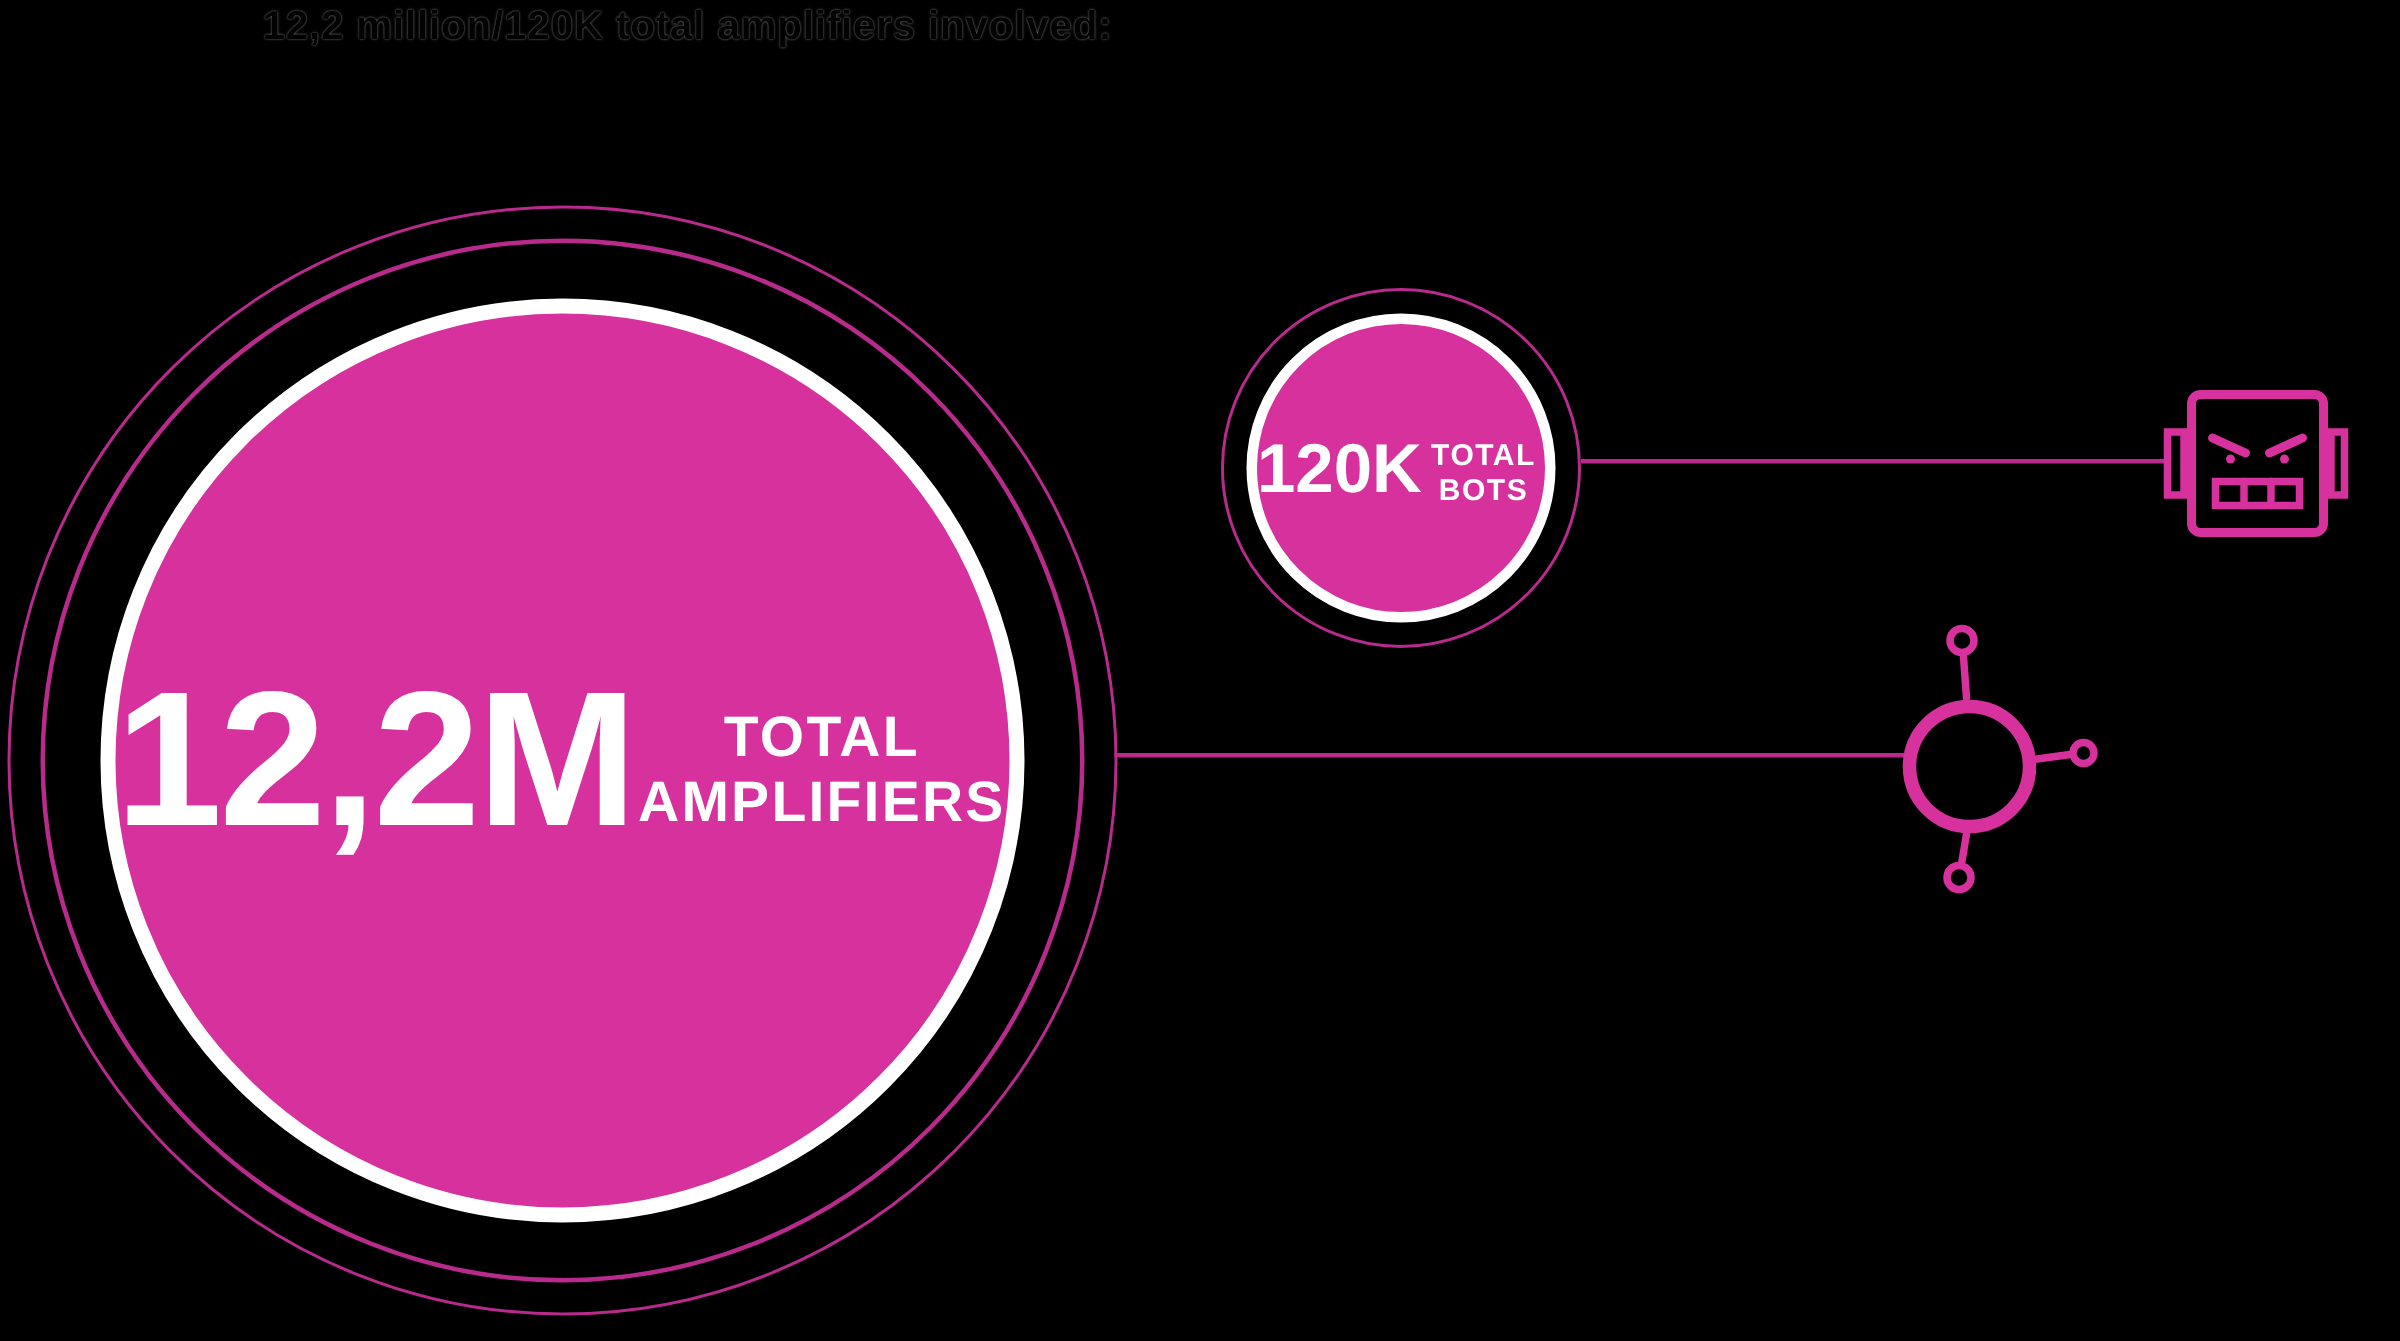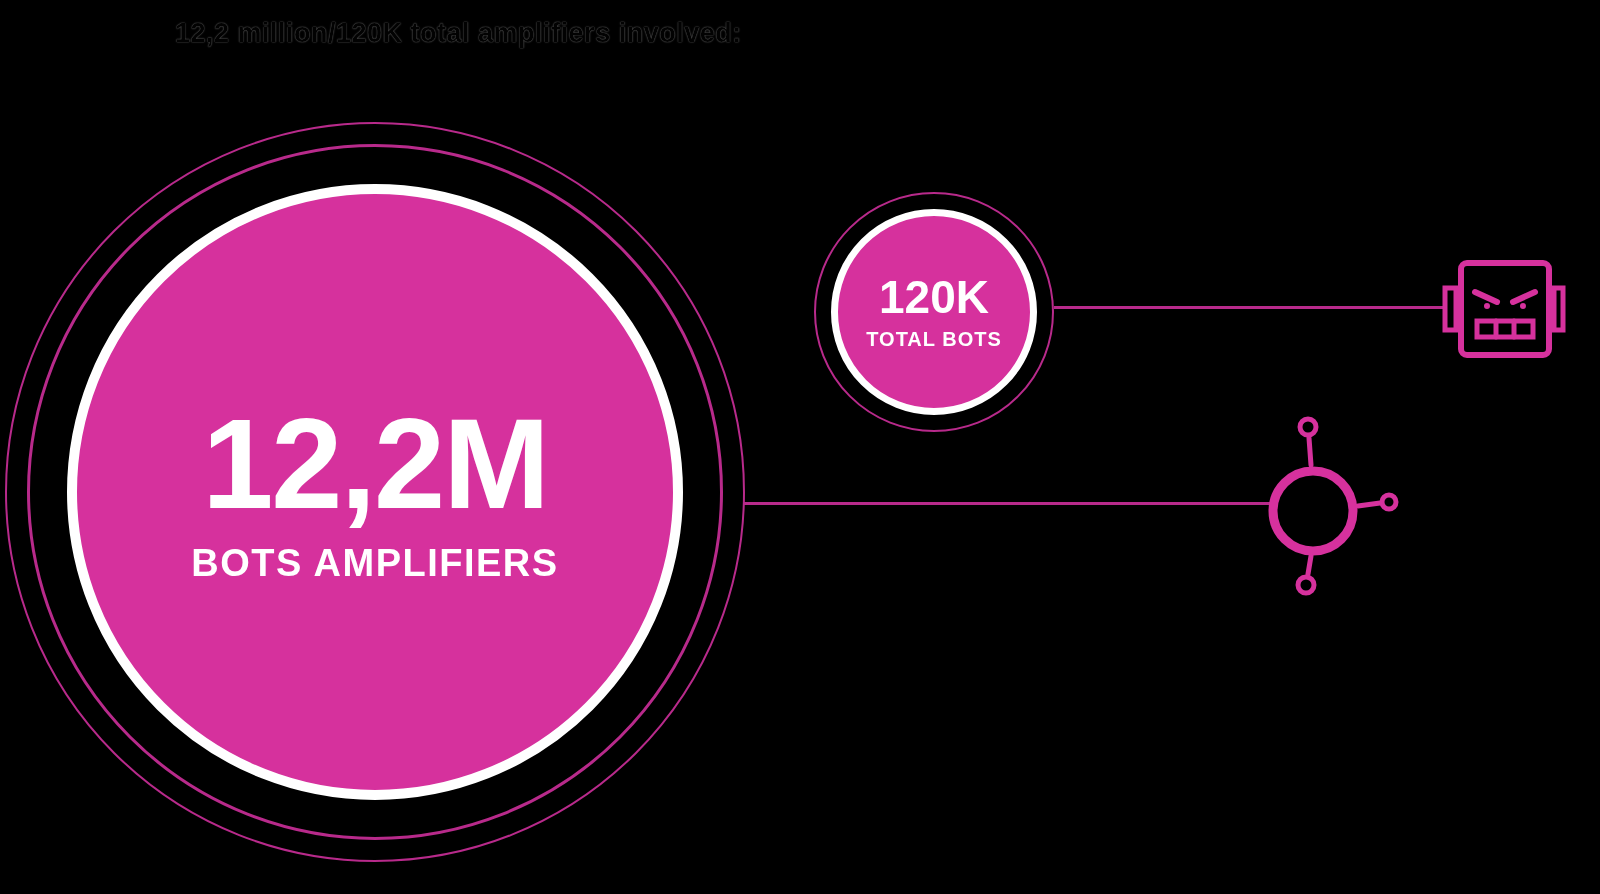--- a/index.html
+++ b/index.html
@@ -10,48 +10,48 @@
   }
   *{margin:0;padding:0;box-sizing:border-box;}
   html,body{width:1600px;height:894px;overflow:hidden;}
   body{
     background:var(--bg);
     font-family:"Liberation Sans","DejaVu Sans",sans-serif;
     position:relative;
   }
   .title{
     position:absolute;
-    left:175px;top:18px;
+    left:175px;top:2px;
     font-size:27px;
     font-weight:bold;
     letter-spacing:.5px;
     color:#020202;
     text-shadow:0 0 2px rgba(255,255,255,.28), 0 0 1px rgba(255,255,255,.35);
     white-space:nowrap;
   }
   .bubble-assembly{position:absolute;}
   .ring{
     position:absolute;
     border-radius:50%;
     border:2px solid var(--ring);
   }
   .bubble{
     position:absolute;
     border-radius:50%;
     background:var(--accent);
     border:9px solid #ffffff;
     display:flex;
-    flex-direction:column;
+    flex-direction:row;
     align-items:center;
     justify-content:center;
     color:var(--text-on-accent);
     text-align:center;
   }
   
-  .assembly-large{left:5px;top:122px;width:740px;height:740px;text-decoration:underline;}
+  .assembly-large{left:5px;top:137px;width:740px;height:740px;text-decoration:underline;}
   .assembly-large .ring-outer{inset:0;}
   .assembly-large .ring-inner{inset:22px;border-width:3px;}
   .assembly-large .bubble{inset:62px;border-width:10px;}
   .value-large{
     font-size:128px;
     font-weight:bold;
     letter-spacing:-2px;
     line-height:1;
   }
   .label-large{
@@ -92,21 +92,21 @@
 </head>
 <body>
 
 <div class="title">12,2 million/120K total amplifiers involved:</div>
 
 <div class="bubble-assembly assembly-large">
   <div class="ring ring-outer"></div>
   <div class="ring ring-inner"></div>
   <div class="bubble">
     <div class="value-large">12,2M</div>
-    <div class="label-large">BOTS AMPLIFIERS</div>
+    <div class="label-large">TOTAL AMPLIFIERS</div>
   </div>
 </div>
 
 <div class="bubble-assembly assembly-small">
   <div class="ring ring-outer"></div>
   <div class="bubble">
     <div class="value-small">120K</div>
     <div class="label-small">TOTAL BOTS</div>
   </div>
 </div>

